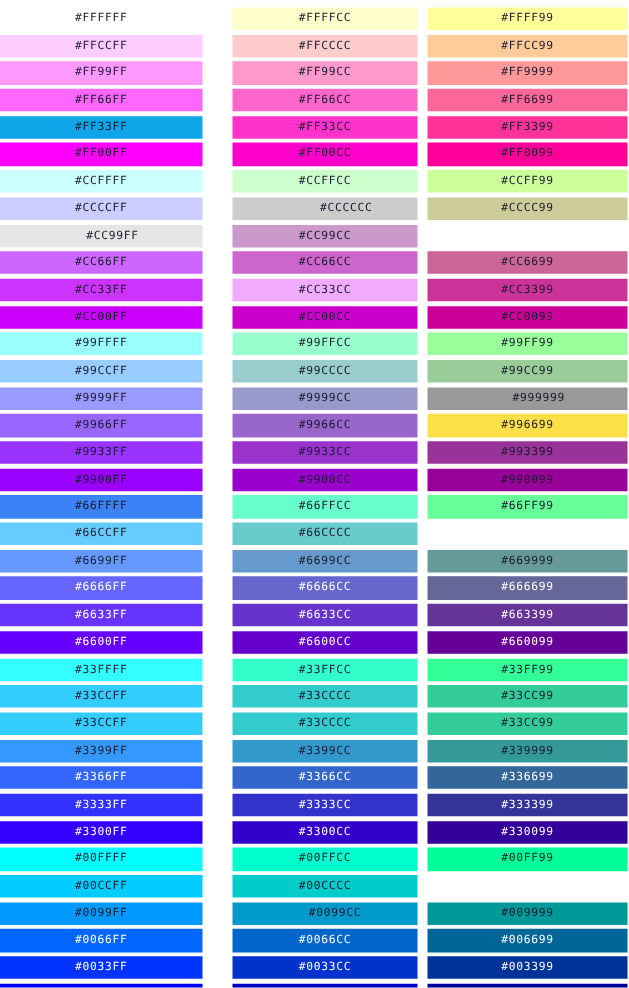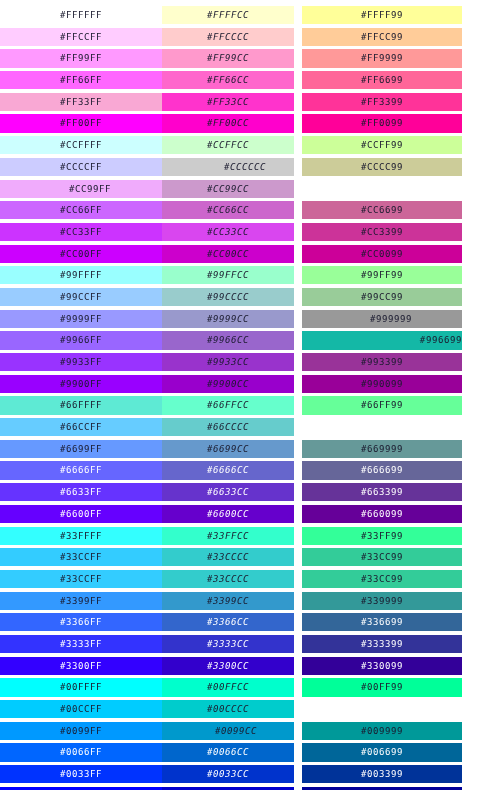--- a/index.html
+++ b/index.html
@@ -35,23 +35,22 @@
     letter-spacing: 0.6px;
     white-space: nowrap;
     overflow: hidden;
     box-sizing: border-box;
   }
   .swatch.col-0 {
     width: 162px;
     margin-left: 0px;
   }
   .swatch.col-1 {
-    width: 132px;
-    margin-left: 0;
-    font-style: italic;
+    width: 148px;
+    margin-left: 24px;
   }
   .swatch.col-2 {
     width: 160px;
     margin-left: 8px;
   }
   .label-dark  { color: #1a1a2e; }
   .label-light { color: #ffffff; }
 </style>
 </head>
 <body style="background: rgb(255, 255, 255);">
@@ -71,51 +70,51 @@
       <div class="swatch col-0 label-dark" title="#FF99FF" style="background-color: rgb(255, 153, 255); color: rgb(26, 26, 46);"><span>#FF99FF</span></div>
       <div class="swatch col-1 label-dark" title="#FF99CC" style="background-color: rgb(255, 153, 204); color: rgb(26, 26, 46);"><span>#FF99CC</span></div>
       <div class="swatch col-2 label-dark" title="#FF9999" style="background-color: rgb(255, 153, 153); color: rgb(26, 26, 46);"><span>#FF9999</span></div>
     </div>
     <div class="swatch-row">
       <div class="swatch col-0 label-dark" title="#FF66FF" style="background-color: rgb(255, 102, 255); color: rgb(26, 26, 46);"><span>#FF66FF</span></div>
       <div class="swatch col-1 label-dark" title="#FF66CC" style="background-color: rgb(255, 102, 204); color: rgb(26, 26, 46);"><span>#FF66CC</span></div>
       <div class="swatch col-2 label-dark" title="#FF6699" style="background-color: rgb(255, 102, 153); color: rgb(26, 26, 46);"><span>#FF6699</span></div>
     </div>
     <div class="swatch-row">
-      <div class="swatch col-0 label-dark" title="#FF33FF" style="background-color: #f9a8d4; color: rgb(26, 26, 46);"><span>#FF33FF</span></div>
+      <div class="swatch col-0 label-dark" title="#FF33FF" style="background-color: #0ea5e9; color: rgb(26, 26, 46);"><span>#FF33FF</span></div>
       <div class="swatch col-1 label-dark" title="#FF33CC" style="background-color: rgb(255, 51, 204); color: rgb(26, 26, 46);"><span>#FF33CC</span></div>
       <div class="swatch col-2 label-dark" title="#FF3399" style="background-color: rgb(255, 51, 153); color: rgb(26, 26, 46);"><span>#FF3399</span></div>
     </div>
     <div class="swatch-row">
       <div class="swatch col-0 label-dark" title="#FF00FF" style="background-color: rgb(255, 0, 255); color: rgb(26, 26, 46);"><span>#FF00FF</span></div>
       <div class="swatch col-1 label-dark" title="#FF00CC" style="background-color: rgb(255, 0, 204); color: rgb(26, 26, 46);"><span>#FF00CC</span></div>
       <div class="swatch col-2 label-dark" title="#FF0099" style="background-color: rgb(255, 0, 153); color: rgb(26, 26, 46);"><span>#FF0099</span></div>
     </div>
     <div class="swatch-row">
       <div class="swatch col-0 label-dark" title="#CCFFFF" style="background-color: rgb(204, 255, 255); color: rgb(26, 26, 46);"><span>#CCFFFF</span></div>
       <div class="swatch col-1 label-dark" title="#CCFFCC" style="background-color: rgb(204, 255, 204); color: rgb(26, 26, 46);"><span>#CCFFCC</span></div>
       <div class="swatch col-2 label-dark" title="#CCFF99" style="background-color: rgb(204, 255, 153); color: rgb(26, 26, 46);"><span>#CCFF99</span></div>
     </div>
     <div class="swatch-row">
       <div class="swatch col-0 label-dark" title="#CCCCFF" style="background-color: rgb(204, 204, 255); color: rgb(26, 26, 46);"><span>#CCCCFF</span></div>
       <div class="swatch col-1 label-dark" title="#CCCCCC" style="background-color: rgb(204, 204, 204); color: rgb(26, 26, 46); padding-left: 34px;"><span>#CCCCCC</span></div>
       <div class="swatch col-2 label-dark" title="#CCCC99" style="background-color: rgb(204, 204, 153); color: rgb(26, 26, 46);"><span>#CCCC99</span></div>
     </div>
     <div class="swatch-row">
-      <div class="swatch col-0 label-dark" title="#CC99FF" style="background-color: #f0abfc; color: rgb(26, 26, 46); padding-left: 18px;"><span>#CC99FF</span></div>
+      <div class="swatch col-0 label-dark" title="#CC99FF" style="background-color: #e5e5e5; color: rgb(26, 26, 46); padding-left: 18px;"><span>#CC99FF</span></div>
       <div class="swatch col-1 label-dark" title="#CC99CC" style="background-color: rgb(204, 153, 204); color: rgb(26, 26, 46);"><span>#CC99CC</span></div>
     </div>
     <div class="swatch-row">
       <div class="swatch col-0 label-dark" title="#CC66FF" style="background-color: rgb(204, 102, 255); color: rgb(26, 26, 46);"><span>#CC66FF</span></div>
       <div class="swatch col-1 label-dark" title="#CC66CC" style="background-color: rgb(204, 102, 204); color: rgb(26, 26, 46);"><span>#CC66CC</span></div>
       <div class="swatch col-2 label-dark" title="#CC6699" style="background-color: rgb(204, 102, 153); color: rgb(26, 26, 46);"><span>#CC6699</span></div>
     </div>
     <div class="swatch-row">
       <div class="swatch col-0 label-dark" title="#CC33FF" style="background-color: rgb(204, 51, 255); color: rgb(26, 26, 46);"><span>#CC33FF</span></div>
-      <div class="swatch col-1 label-dark" title="#CC33CC" style="background-color: #d946ef; color: rgb(26, 26, 46); text-align: center;"><span>#CC33CC</span></div>
+      <div class="swatch col-1 label-dark" title="#CC33CC" style="background-color: #f0abfc; color: rgb(26, 26, 46); text-align: center;"><span>#CC33CC</span></div>
       <div class="swatch col-2 label-dark" title="#CC3399" style="background-color: rgb(204, 51, 153); color: rgb(26, 26, 46);"><span>#CC3399</span></div>
     </div>
     <div class="swatch-row">
       <div class="swatch col-0 label-dark" title="#CC00FF" style="background-color: rgb(204, 0, 255); color: rgb(26, 26, 46);"><span>#CC00FF</span></div>
       <div class="swatch col-1 label-dark" title="#CC00CC" style="background-color: rgb(204, 0, 204); color: rgb(26, 26, 46);"><span>#CC00CC</span></div>
       <div class="swatch col-2 label-dark" title="#CC0099" style="background-color: rgb(204, 0, 153); color: rgb(26, 26, 46);"><span>#CC0099</span></div>
     </div>
     <div class="swatch-row">
       <div class="swatch col-0 label-dark" title="#99FFFF" style="background-color: rgb(153, 255, 255); color: rgb(26, 26, 46);"><span>#99FFFF</span></div>
       <div class="swatch col-1 label-dark" title="#99FFCC" style="background-color: rgb(153, 255, 204); color: rgb(26, 26, 46);"><span>#99FFCC</span></div>
@@ -127,34 +126,34 @@
       <div class="swatch col-2 label-dark" title="#99CC99" style="background-color: rgb(153, 204, 153); color: rgb(26, 26, 46);"><span>#99CC99</span></div>
     </div>
     <div class="swatch-row">
       <div class="swatch col-0 label-dark" title="#9999FF" style="background-color: rgb(153, 153, 255); color: rgb(26, 26, 46);"><span>#9999FF</span></div>
       <div class="swatch col-1 label-dark" title="#9999CC" style="background-color: rgb(153, 153, 204); color: rgb(26, 26, 46);"><span>#9999CC</span></div>
       <div class="swatch col-2 label-dark" title="#999999" style="background-color: rgb(153, 153, 153); color: rgb(26, 26, 46); padding-left: 18px;"><span>#999999</span></div>
     </div>
     <div class="swatch-row">
       <div class="swatch col-0 label-dark" title="#9966FF" style="background-color: rgb(153, 102, 255); color: rgb(26, 26, 46);"><span>#9966FF</span></div>
       <div class="swatch col-1 label-dark" title="#9966CC" style="background-color: rgb(153, 102, 204); color: rgb(26, 26, 46);"><span>#9966CC</span></div>
-      <div class="swatch col-2 label-dark" title="#996699" style="background-color: #14b8a6; color: rgb(26, 26, 46); text-align: right;"><span>#996699</span></div>
+      <div class="swatch col-2 label-dark" title="#996699" style="background-color: #fde047; color: rgb(26, 26, 46);"><span>#996699</span></div>
     </div>
     <div class="swatch-row">
       <div class="swatch col-0 label-dark" title="#9933FF" style="background-color: rgb(153, 51, 255); color: rgb(26, 26, 46);"><span>#9933FF</span></div>
       <div class="swatch col-1 label-dark" title="#9933CC" style="background-color: rgb(153, 51, 204); color: rgb(26, 26, 46);"><span>#9933CC</span></div>
       <div class="swatch col-2 label-dark" title="#993399" style="background-color: rgb(153, 51, 153); color: rgb(26, 26, 46);"><span>#993399</span></div>
     </div>
     <div class="swatch-row">
       <div class="swatch col-0 label-dark" title="#9900FF" style="background-color: rgb(153, 0, 255); color: rgb(26, 26, 46);"><span>#9900FF</span></div>
       <div class="swatch col-1 label-dark" title="#9900CC" style="background-color: rgb(153, 0, 204); color: rgb(26, 26, 46);"><span>#9900CC</span></div>
       <div class="swatch col-2 label-dark" title="#990099" style="background-color: rgb(153, 0, 153); color: rgb(26, 26, 46);"><span>#990099</span></div>
     </div>
     <div class="swatch-row">
-      <div class="swatch col-0 label-dark" title="#66FFFF" style="background-color: #5eead4; color: rgb(26, 26, 46);"><span>#66FFFF</span></div>
+      <div class="swatch col-0 label-dark" title="#66FFFF" style="background-color: #3b82f6; color: rgb(26, 26, 46);"><span>#66FFFF</span></div>
       <div class="swatch col-1 label-dark" title="#66FFCC" style="background-color: rgb(102, 255, 204); color: rgb(26, 26, 46);"><span>#66FFCC</span></div>
       <div class="swatch col-2 label-dark" title="#66FF99" style="background-color: rgb(102, 255, 153); color: rgb(26, 26, 46);"><span>#66FF99</span></div>
     </div>
     <div class="swatch-row">
       <div class="swatch col-0 label-dark" title="#66CCFF" style="background-color: rgb(102, 204, 255); color: rgb(26, 26, 46);"><span>#66CCFF</span></div>
       <div class="swatch col-1 label-dark" title="#66CCCC" style="background-color: rgb(102, 204, 204); color: rgb(26, 26, 46);"><span>#66CCCC</span></div>
     </div>
     <div class="swatch-row">
       <div class="swatch col-0 label-dark" title="#6699FF" style="background-color: rgb(102, 153, 255); color: rgb(26, 26, 46);"><span>#6699FF</span></div>
       <div class="swatch col-1 label-dark" title="#6699CC" style="background-color: rgb(102, 153, 204); color: rgb(26, 26, 46);"><span>#6699CC</span></div>

